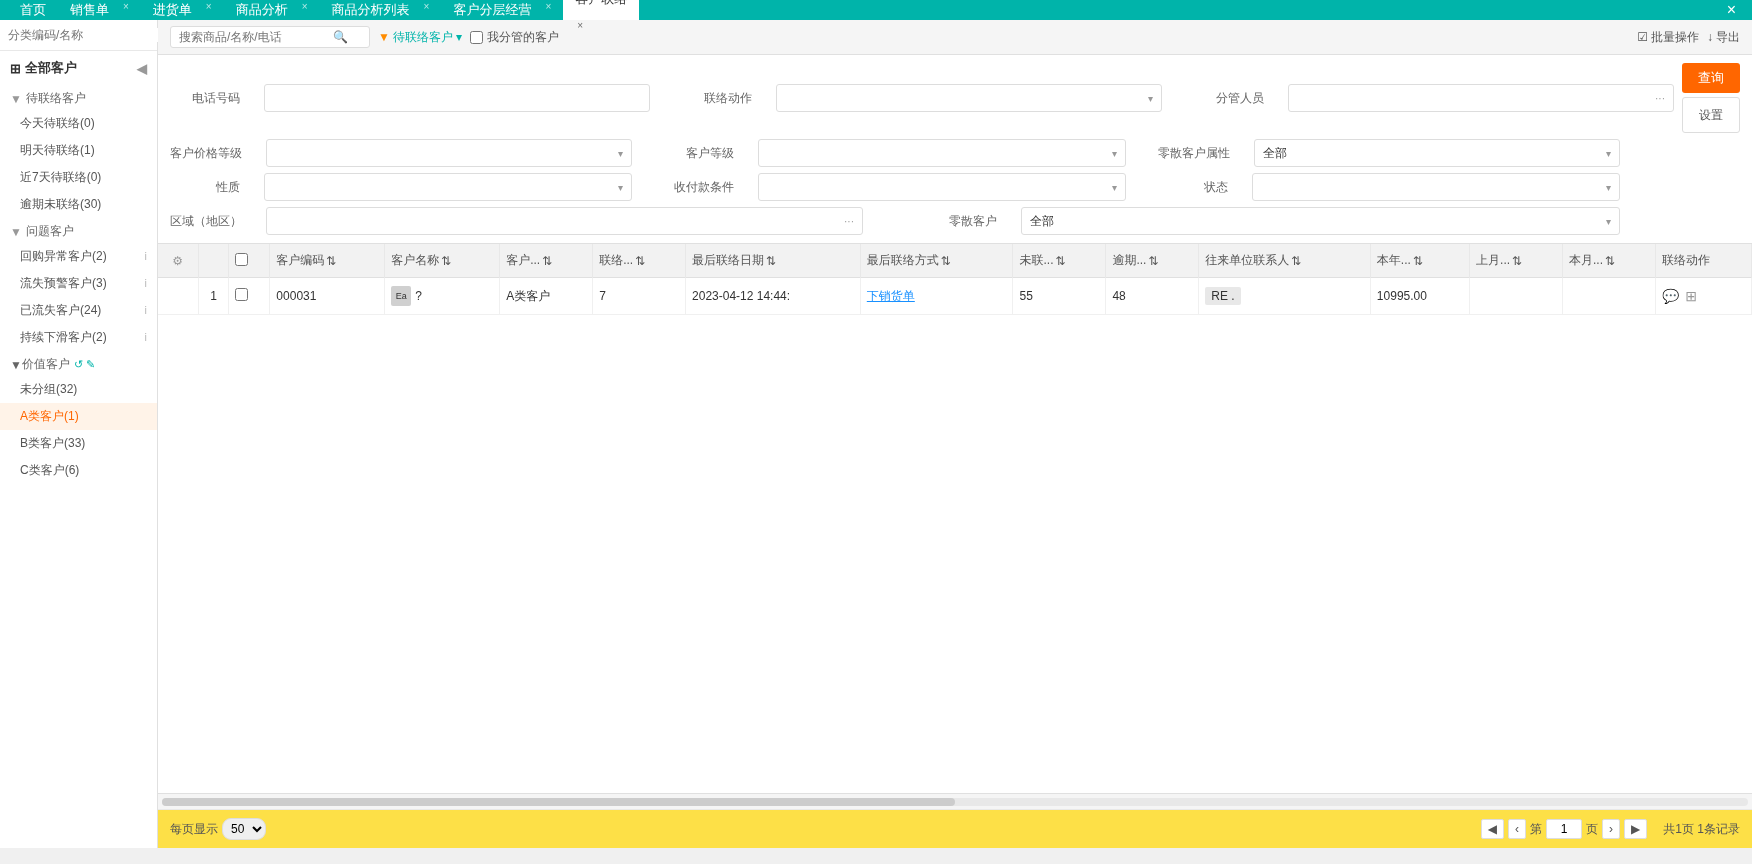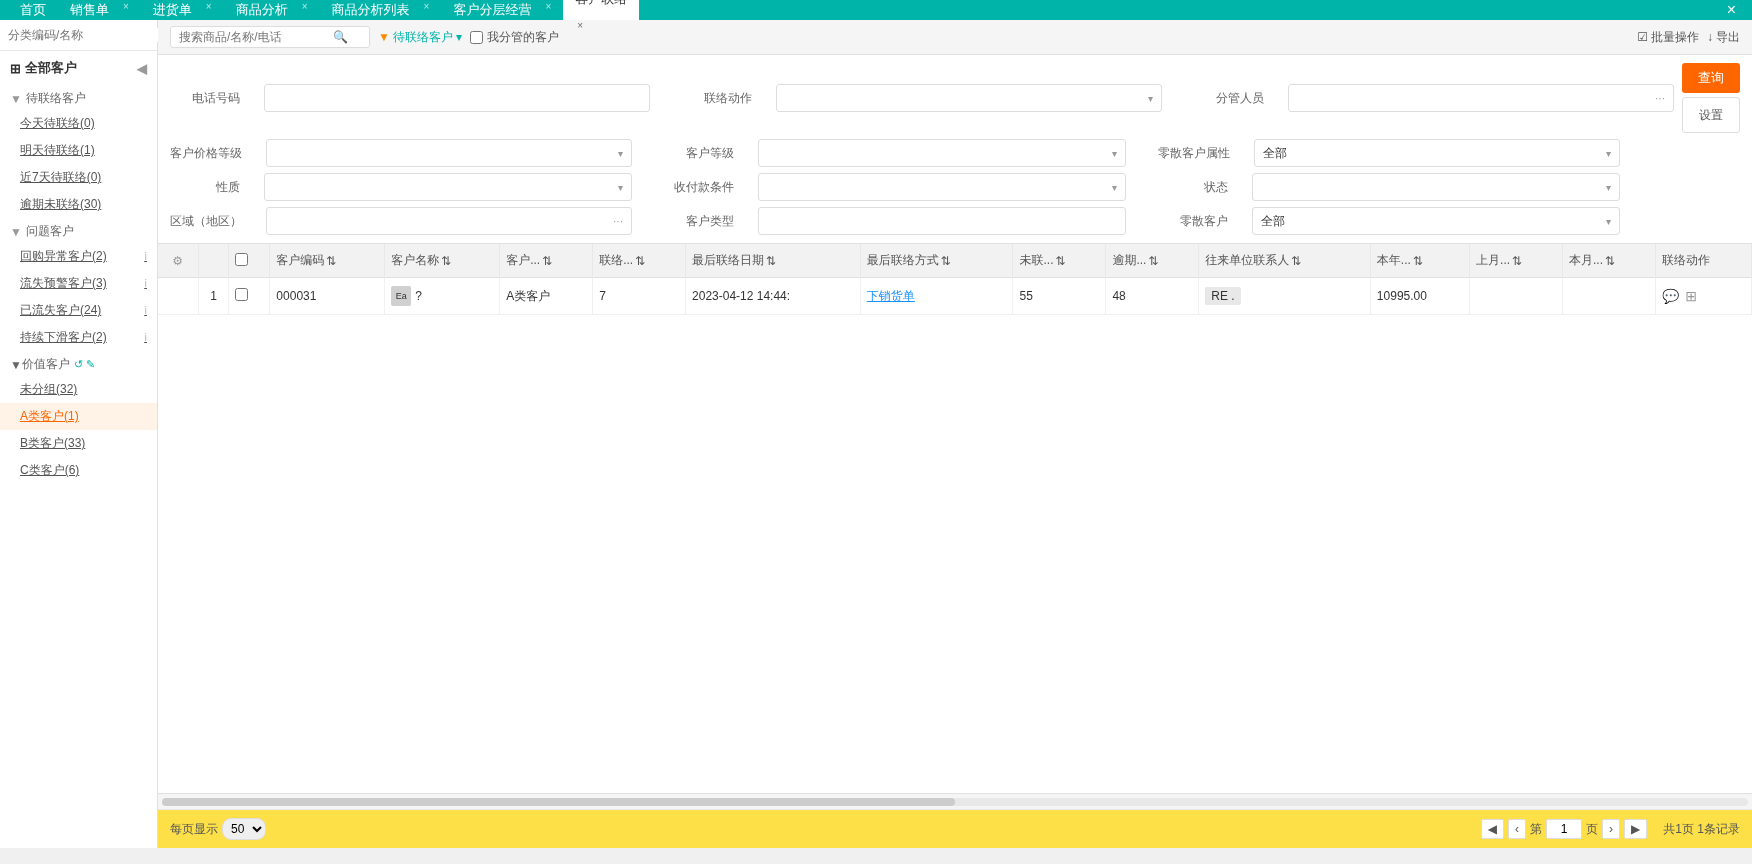--- a/index.html
+++ b/index.html
@@ -108,21 +108,20 @@
       color: #999;
     }
     .sidebar-item {
       padding: 5px 10px 5px 20px;
       font-size: 12px;
       color: #555;
       cursor: pointer;
       display: flex;
       align-items: flex-start;
       justify-content: space-between;
-      text-decoration: underline;
     }
     .sidebar-item.active {
       background: #fff3e8;
       color: #ff6600;
     }
     .sidebar-item .info-icon {
       color: #bbb;
       font-size: 11px;
     }
     .sidebar-value-group {
@@ -654,27 +653,20 @@
 
       <div class="filter-row">
         <div class="filter-field">
           <span class="filter-label">区域（地区）</span>
           <div class="filter-select-box">
             <span class="val"></span>
             <span class="arrow">···</span>
           </div>
         </div>
         <div style="width:32px;"></div>
-        <div class="filter-field">
-          <span class="filter-label">客户类型</span>
-          <div class="filter-select-box">
-            <span class="val"></span>
-            <span class="arrow"></span>
-          </div>
-        </div>
         <div style="width:32px;"></div>
         <div class="filter-field">
           <span class="filter-label">零散客户</span>
           <div class="filter-select-box">
             <span class="val">全部</span>
             <span class="arrow">▾</span>
           </div>
         </div>
         <div style="width:120px;"></div>
       </div>

